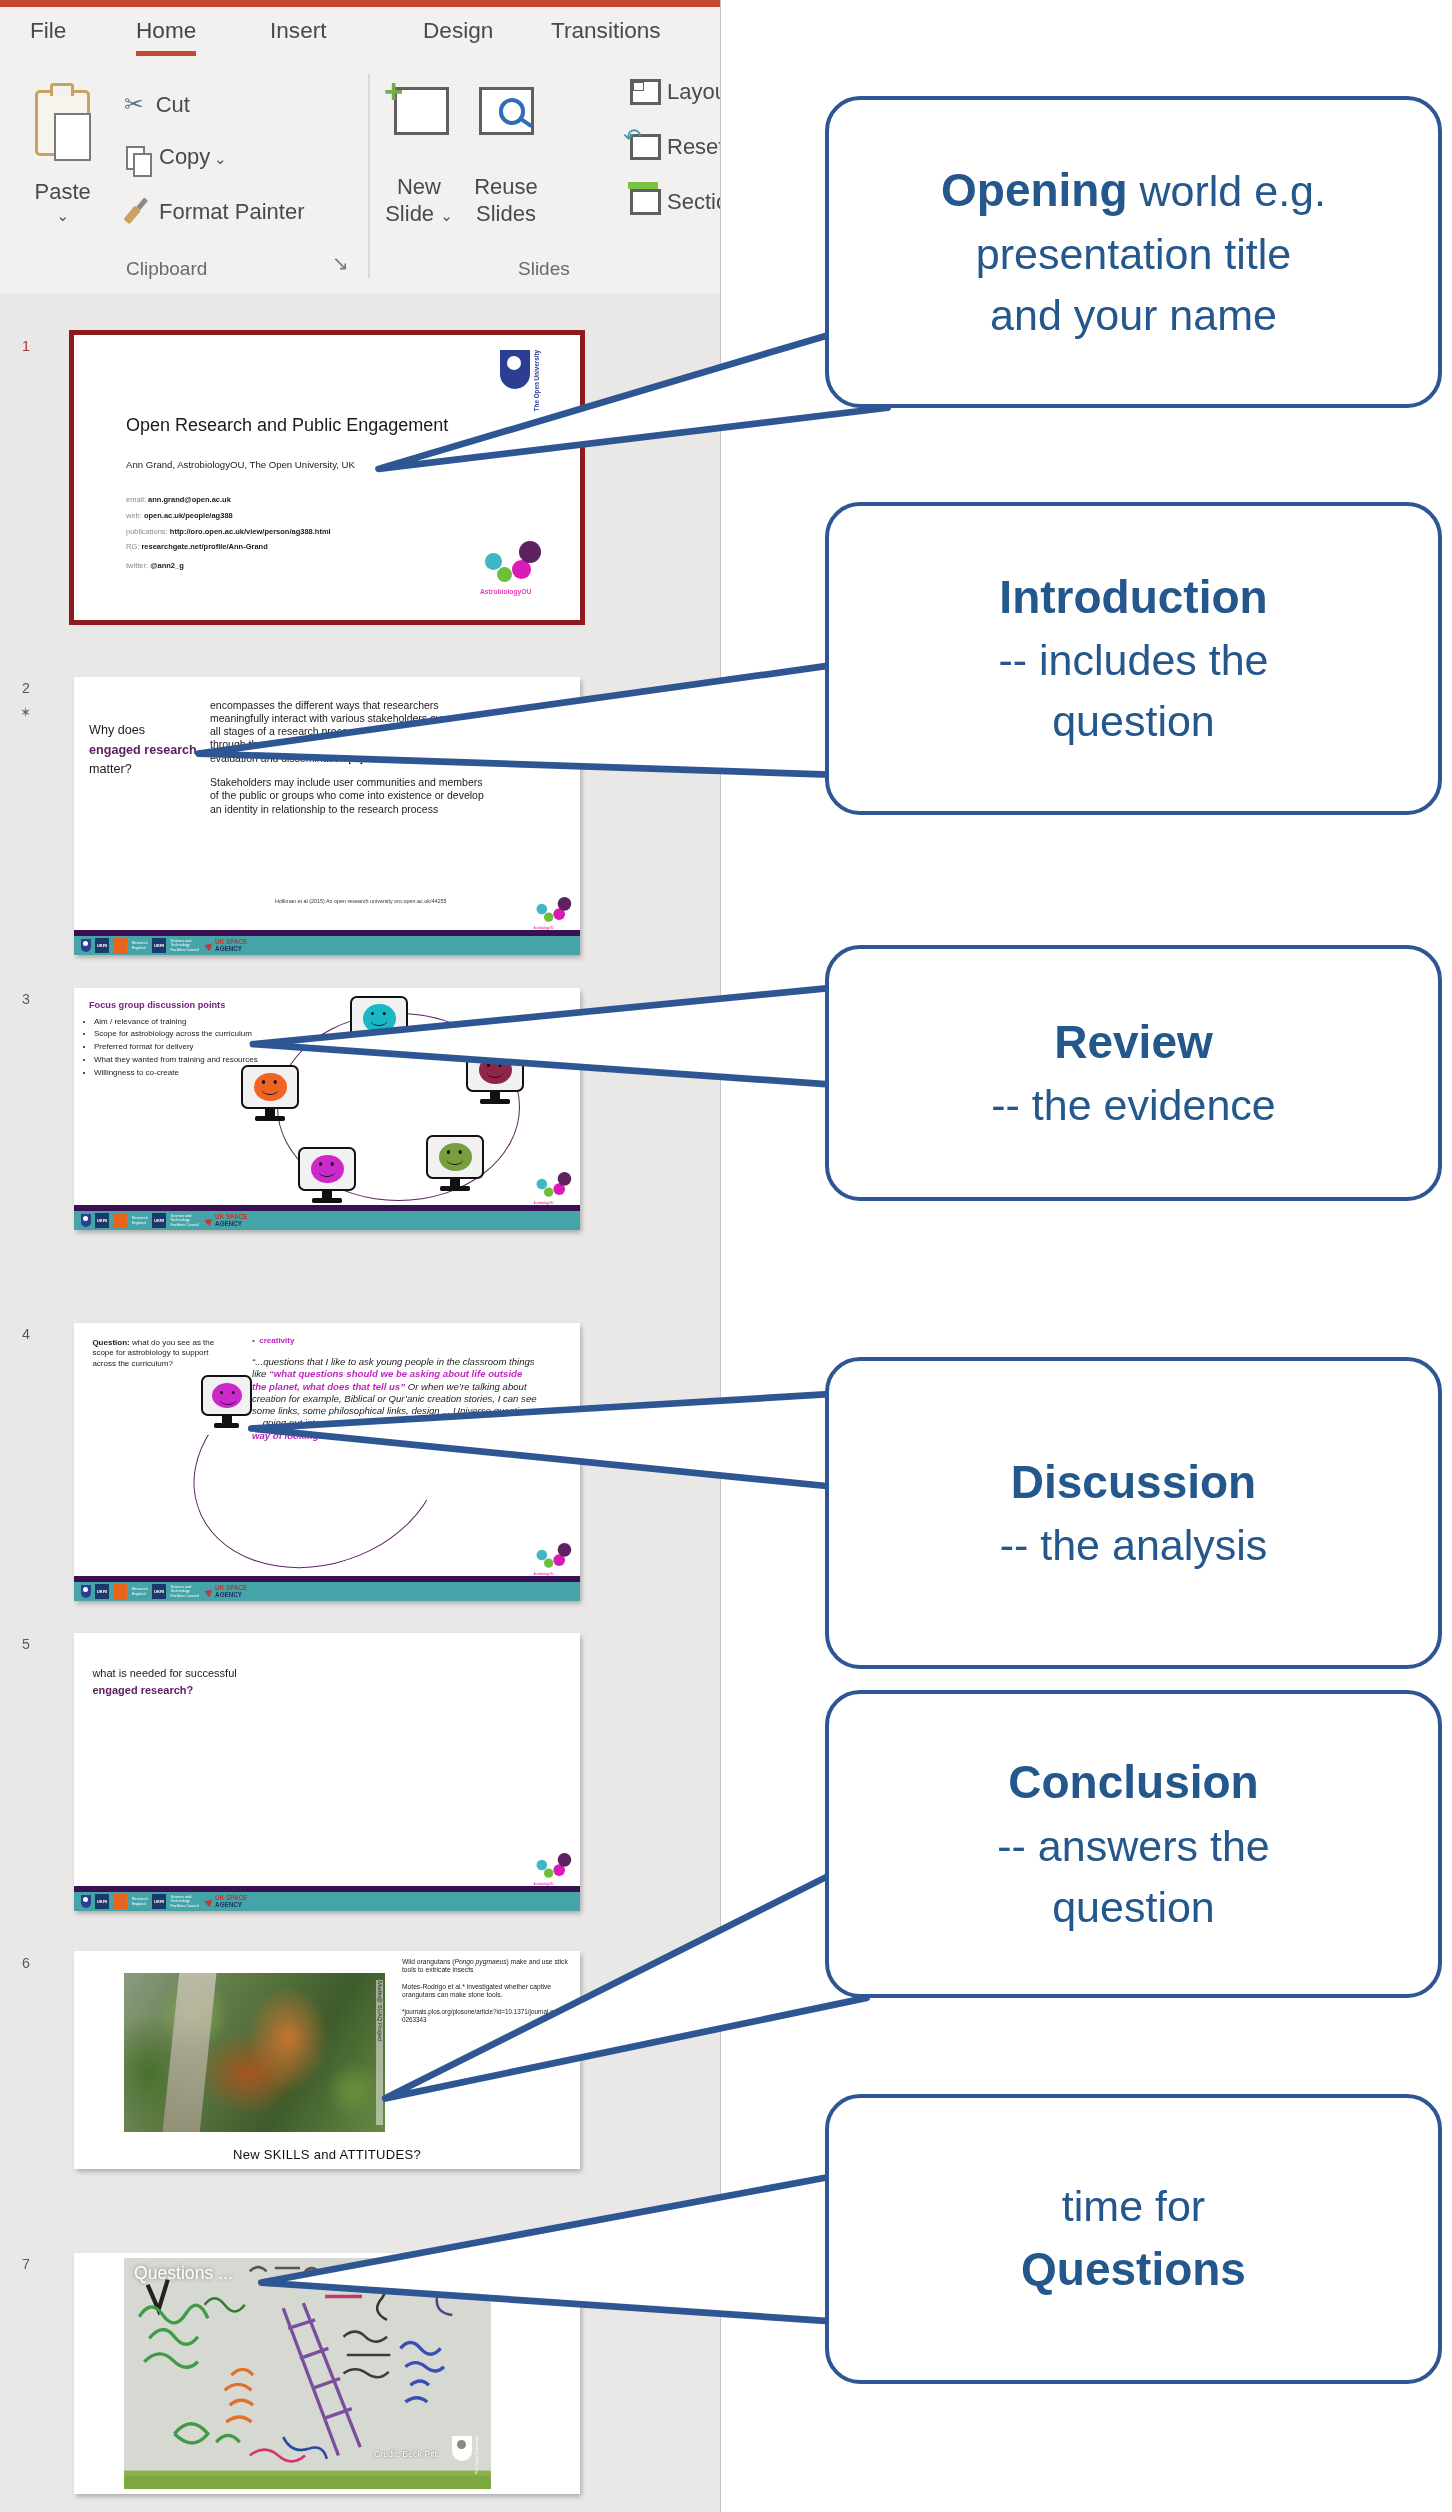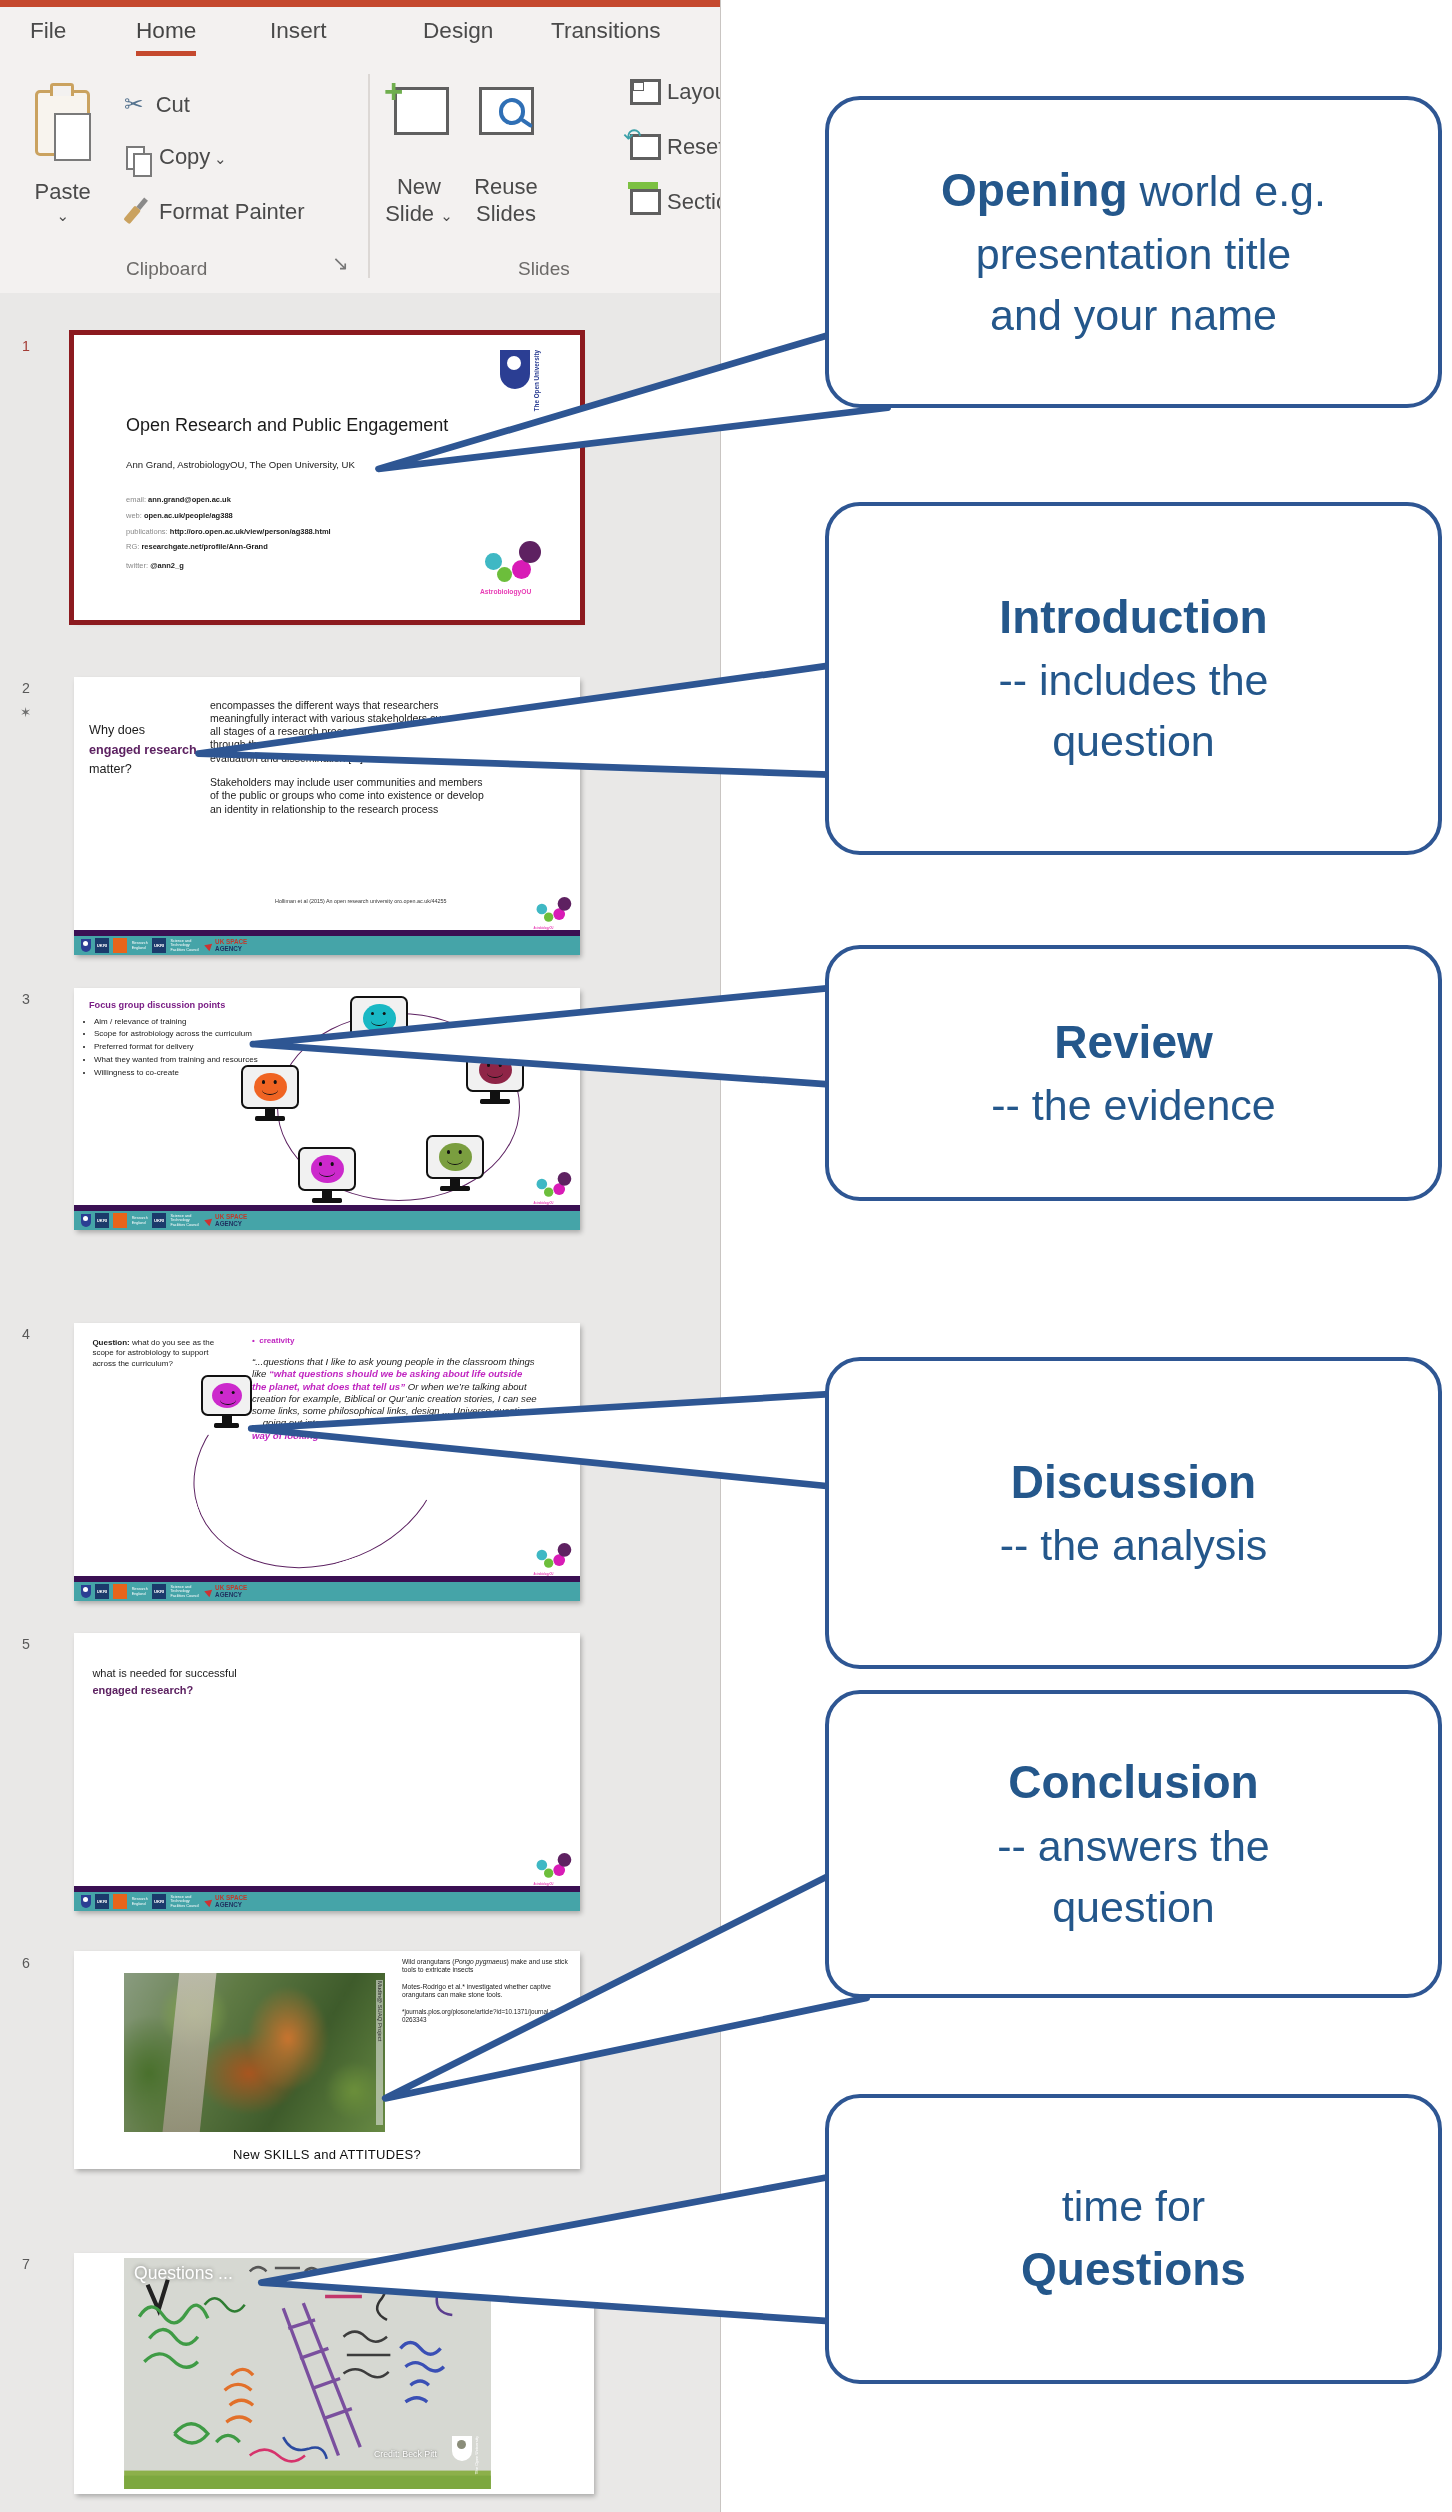--- a/index.html
+++ b/index.html
@@ -378,21 +378,21 @@
       <div class="abs" style="right:1.7px;top:6.7px;bottom:6.7px;writing-mode:vertical-rl;font-size:5.9px;color:#2c2c2c;background:rgba(235,235,235,.55);padding:1.7px 0.8px;">Mudin@ SUAQ Project</div>
     </div>
     <div class="abs" style="left:328px;top:6.7px;width:166px;font-size:6.7px;line-height:1.25;color:#1a1a1a;">
       <div><span>Wild orangutans (</span><span class="it">Pongo pygmaeus</span><span>) make and use stick tools to extricate insects</span></div>
       <div style="margin-top:8.4px;">Motes-Rodrigo et al.* investigated whether captive orangutans can make stone tools.</div>
       <div style="margin-top:8.4px;word-break:break-all;font-size:6.3px;">*journals.plos.org/plosone/article?id=10.1371/journal.pone.0263343</div>
     </div>
     <div class="abs" style="left:0;bottom:6.7px;width:100%;text-align:center;font-size:13px;color:#111;letter-spacing:0.3px;">New SKILLS and ATTITUDES?</div>
   </div>
 
-  <div class="slide" style="top:2253px;height:241px;padding-left:14px;">
+  <div class="slide" style="top:2253px;height:241px;">
     <div class="abs" style="left:50px;top:5px;width:367px;height:231px;background:#d6d8d2;overflow:hidden;">
       <svg width="367" height="231" viewBox="0 0 438 276">
         <path d="M28,32 l13,30 l11,-36" stroke="#222" stroke-width="5" fill="none"></path>
         <path d="M18,70 q14,-22 28,-2 t28,-2 t26,6 M30,96 q16,-20 30,-2 t28,0 M24,124 q18,-18 34,-2 t30,2" stroke="#3f9b45" stroke-width="4" fill="none"></path>
         <path d="M96,56 q12,-16 24,0 t24,0" stroke="#2e7d32" stroke-width="3" fill="none"></path>
         <path d="M150,16 q10,-10 20,0 M180,12 h30 M216,16 q8,-8 16,0" stroke="#555" stroke-width="3" fill="none"></path>
         <path d="M238,26 h46 M238,36 h40 M240,46 h44" stroke="#c2366b" stroke-width="4" fill="none"></path>
         <path d="M300,20 q20,10 8,28 q-14,16 6,26" stroke="#333" stroke-width="3" fill="none"></path>
         <path d="M352,14 q26,6 22,30 q-4,22 18,24" stroke="#5b3d8f" stroke-width="3" fill="none"></path>
         <path d="M128,140 q14,-14 26,0 M120,158 q16,-14 32,0 M126,176 q14,-12 28,0 M122,196 q16,-12 30,0" stroke="#e2702a" stroke-width="4" fill="none"></path>
@@ -423,21 +423,21 @@
     <path d="M990,1665 L300,1706 L990,1775" fill="#ffffff" stroke="#2e5693" stroke-width="8" stroke-linejoin="round" stroke-linecap="round"></path>
     <path d="M990,2240 L460,2506 L1035,2386" fill="#ffffff" stroke="#2e5693" stroke-width="8" stroke-linejoin="round" stroke-linecap="round"></path>
     <path d="M990,2600 L312,2726 L990,2772" fill="#ffffff" stroke="#2e5693" stroke-width="8" stroke-linejoin="round" stroke-linecap="round"></path>
   </svg>
 
   <div class="co" style="top:96px;height:312px;">
     <div><b>Opening</b><span> world e.g.</span></div>
     <div>presentation title</div>
     <div>and your name</div>
   </div>
-  <div class="co" style="top:502px;height:353px;">
+  <div class="co" style="top:502px;height:313px;">
     <div><b>Introduction</b></div>
     <div>-- includes the</div>
     <div>question</div>
   </div>
   <div class="co" style="top:945px;height:256px;">
     <div><b>Review</b></div>
     <div>-- the evidence</div>
   </div>
   <div class="co" style="top:1357px;height:312px;">
     <div><b>Discussion</b></div>

